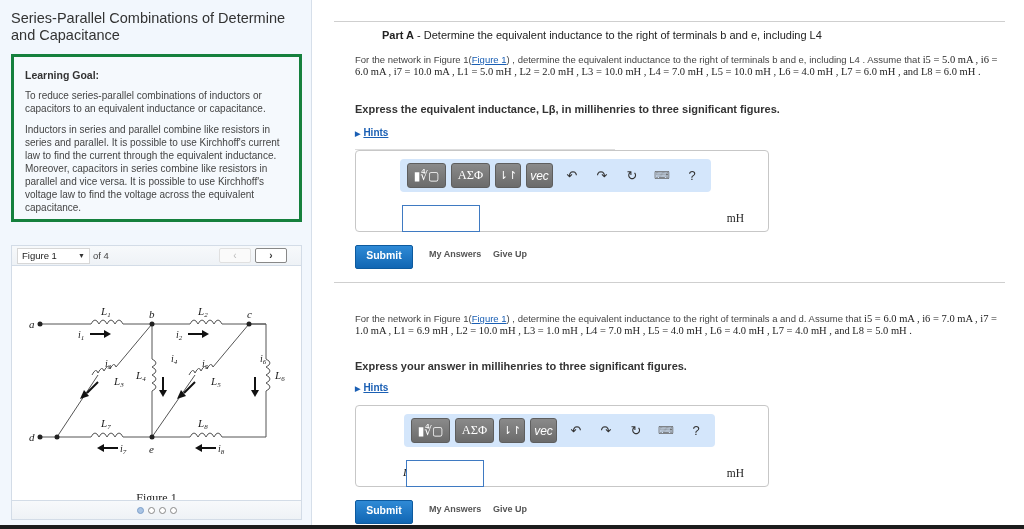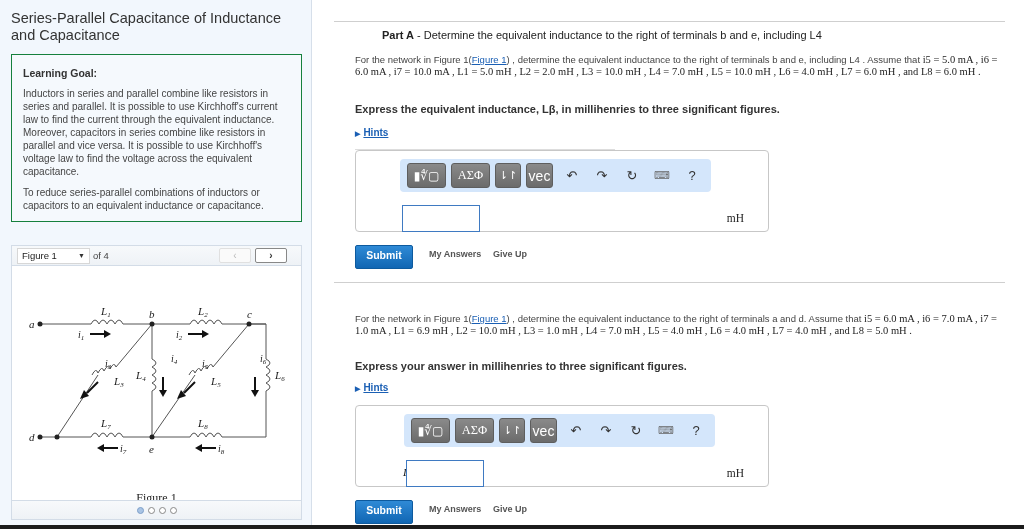--- a/index.html
+++ b/index.html
@@ -7,21 +7,21 @@
   body { font-family: "Liberation Sans", sans-serif; color: #333; position: relative; }
 
   
   .left {
     position: absolute; left: 0; top: 0; width: 312px; height: 529px;
     background: #f2f7fd; border-right: 1px solid #d6dfea;
   }
   .left-title { position: absolute; left: 11px; top: 10px; width: 295px; font-size: 14.5px; line-height: 17px; color: #333; }
   .goal-box {
     position: absolute; left: 11px; top: 54px; width: 291px; height: 168px;
-    background: #f5f9fd; border: 1px solid #15803d; padding: 12px 10px 0 11px;
+    background: #f5f9fd; border: 3px solid #15803d; padding: 12px 10px 0 11px;
   }
   .goal-head { font-size: 10.5px; font-weight: bold; color: #333; margin-bottom: 8px; }
   .goal-p { font-size: 10px; line-height: 13px; color: #444; margin-bottom: 8px; }
 
   .fig-frame {
     position: absolute; left: 11px; top: 245px; width: 291px; height: 275px;
     background: #fff; border: 1px solid #d3dce7;
   }
   .fig-bar {
     height: 20px; background: linear-gradient(#f7f9fb, #eef2f6); border-bottom: 1px solid #d3dce7;
@@ -71,47 +71,47 @@
     background: #d4e6fb; border-radius: 4px; display: flex; align-items: center; padding-left: 7px; gap: 5px;
   }
   .tb-btn {
     height: 25px; border-radius: 3px; background: linear-gradient(#8a8a8a, #6b6b6b);
     color: #fff; display: flex; align-items: center; justify-content: center; font-size: 12px;
     border: 1px solid #5e5e5e;
   }
   .tb-btn.tpl { width: 39px; }
   .tb-btn.grk { width: 39px; font-family: "Liberation Serif", serif; font-size: 12.5px; }
   .tb-btn.arr { width: 26px; font-size: 11px; }
-  .tb-btn.vec { width: 27px; font-size: 14px; }
+  .tb-btn.vec { width: 27px; font-size: 12px; font-style: italic; }
   .tb-icon { width: 22px; text-align: center; font-size: 13px; color: #333; margin-left: 3px; }
   .tb-icon.kbd { font-size: 11px; color: #666; }
   .ans-label { position: absolute; left: 9px; top: 60px; font-family: "Liberation Serif", serif; font-style: italic; font-size: 11px; color: #222; margin-left: 38px; }
   .ans-label .eq { font-style: normal; font-family: "Liberation Sans", sans-serif; font-size: 10px; }
   .ans-input { position: absolute; top: 54px; width: 78px; height: 27px; border: 1px solid #3f7ac2; background: #fff; }
   .ans-unit { position: absolute; right: 24px; top: 61px; font-family: "Liberation Serif", serif; font-size: 11.5px; color: #222; text-align: center; }
 
   .submit {
     position: absolute; left: 42px; width: 58px; height: 24px; background: linear-gradient(#2f8ad6, #1066b3);
     color: #fff; font-weight: bold; font-size: 10.5px; text-align: center; line-height: 18px; border-radius: 2px;
     border: 1px solid #0d5a9e;
   }
   .link-sm { position: absolute; font-size: 9px; color: #555; font-weight: bold; }
 
   .bottom-strip { position: absolute; left: 0; top: 525px; width: 1024px; height: 4px; background: #1c1c1c; }
 </style>
 </head>
 <body>
 
 <div class="left">
-  <div class="left-title">Series-Parallel Capacitance of Inductance and Capacitance</div>
+  <div class="left-title">Series-Parallel Combinations of Determine and Capacitance</div>
 
   <div class="goal-box">
     <div class="goal-head">Learning Goal:</div>
+    <div class="goal-p">To reduce series-parallel combinations of inductors or capacitors to an equivalent inductance or capacitance.</div>
     <div class="goal-p">Inductors in series and parallel combine like resistors in series and parallel. It is possible to use Kirchhoff's current law to find the current through the equivalent inductance. Moreover, capacitors in series combine like resistors in parallel and vice versa. It is possible to use Kirchhoff's voltage law to find the voltage across the equivalent capacitance.</div>
-    <div class="goal-p">To reduce series-parallel combinations of inductors or capacitors to an equivalent inductance or capacitance.</div>
   </div>
 
   <div class="fig-frame">
     <div class="fig-bar">
       <div class="fig-select">
         <span>Figure 1</span>
         <span class="caret">▼</span>
       </div>
       <span class="fig-of">of 4</span>
       <div class="fig-prev">‹</div>

